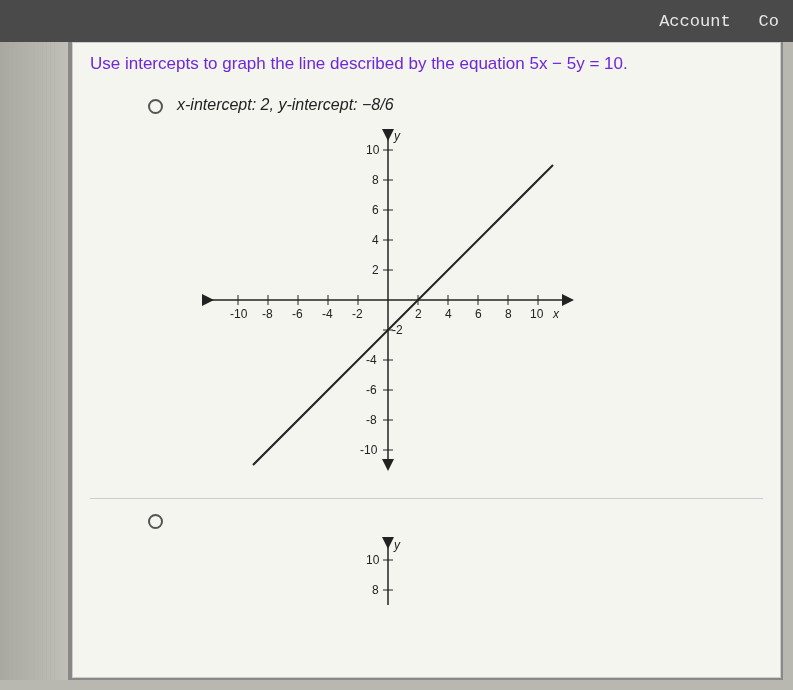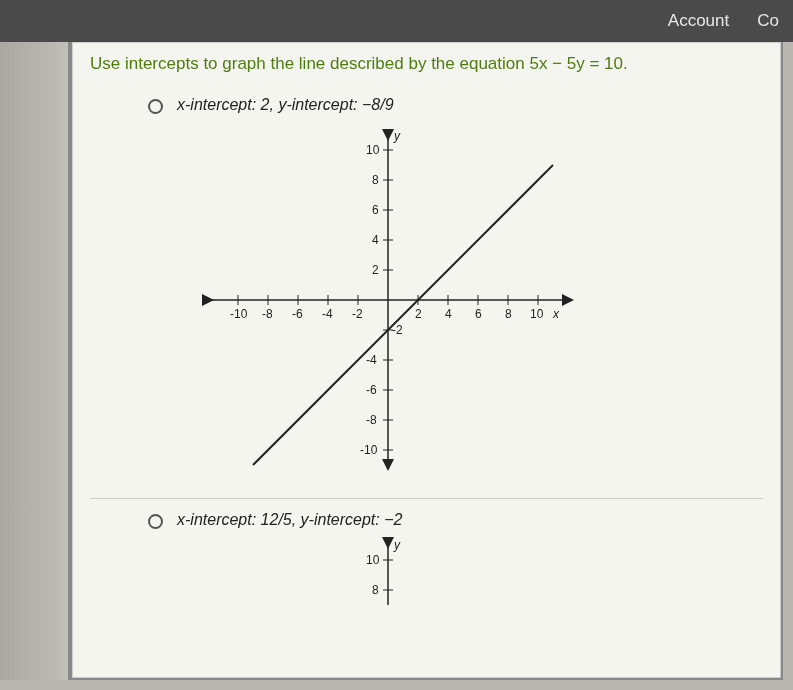--- a/index.html
+++ b/index.html
@@ -21,20 +21,21 @@
     align-items: center;
     justify-content: flex-end;
     padding-right: 0;
     font-size: 17px;
   }
   .topbar .nav-item {
     padding: 0 14px;
     height: 100%;
     display: flex;
     align-items: center;
+    font-family: Liberation Mono, monospace;
   }
   .content-wrap {
     position: absolute;
     top: 42px;
     left: 70px;
     right: 10px;
     bottom: 10px;
     background: #f5f5f0;
     border: 2px solid #888;
     border-top: none;
@@ -49,21 +50,21 @@
   }
   .leftedge::before {
     content:"";
     position:absolute;
     left:10px; right:10px; top:0; bottom:0;
     background: repeating-linear-gradient(90deg,#b0b0a8 0 1px, transparent 1px 4px);
     opacity:.4;
   }
   .question {
     font-size: 17px;
-    color: #4d7c0f;
+    color: #6d28d9;
     margin-bottom: 22px;
   }
   .option {
     display: flex;
     align-items: flex-start;
     margin-left: 58px;
     margin-bottom: 6px;
   }
   .radio {
     width: 15px; height: 15px;
@@ -95,21 +96,21 @@
 </div>
 
 <div class="leftedge"></div>
 
 <div class="content-wrap">
 
   <div class="question">Use intercepts to graph the line described by the equation 5x − 5y = 10.</div>
 
   <div class="option">
     <div class="radio"></div>
-    <div class="opt-text">x-intercept: 2, y-intercept: −8/9</div>
+    <div class="opt-text">x-intercept: 2, y-intercept: −8/6</div>
   </div>
 
   <div class="graph-holder">
     <svg width="420" height="360" viewBox="0 0 420 360">
       <defs>
         <marker id="arr" markerWidth="8" markerHeight="8" refX="4" refY="4" orient="auto">
           <path d="M0,0 L8,4 L0,8 z" fill="#222"></path>
         </marker>
       </defs>
 
@@ -174,21 +175,20 @@
       </g>
 
       <line x1="75" y1="345" x2="375" y2="45" stroke="#222" stroke-width="2"></line>
     </svg>
   </div>
 
   <div class="sep"></div>
 
   <div class="option">
     <div class="radio"></div>
-    <div class="opt-text">x-intercept: 12/5, y-intercept: −2</div>
   </div>
 
   <div class="graph-holder">
     <svg width="420" height="70" viewBox="0 0 420 70">
       <defs>
         <marker id="arr2" markerWidth="8" markerHeight="8" refX="4" refY="4" orient="auto">
           <path d="M0,0 L8,4 L0,8 z" fill="#222"></path>
         </marker>
       </defs>
       <g stroke="#222" stroke-width="1.5" fill="none">

